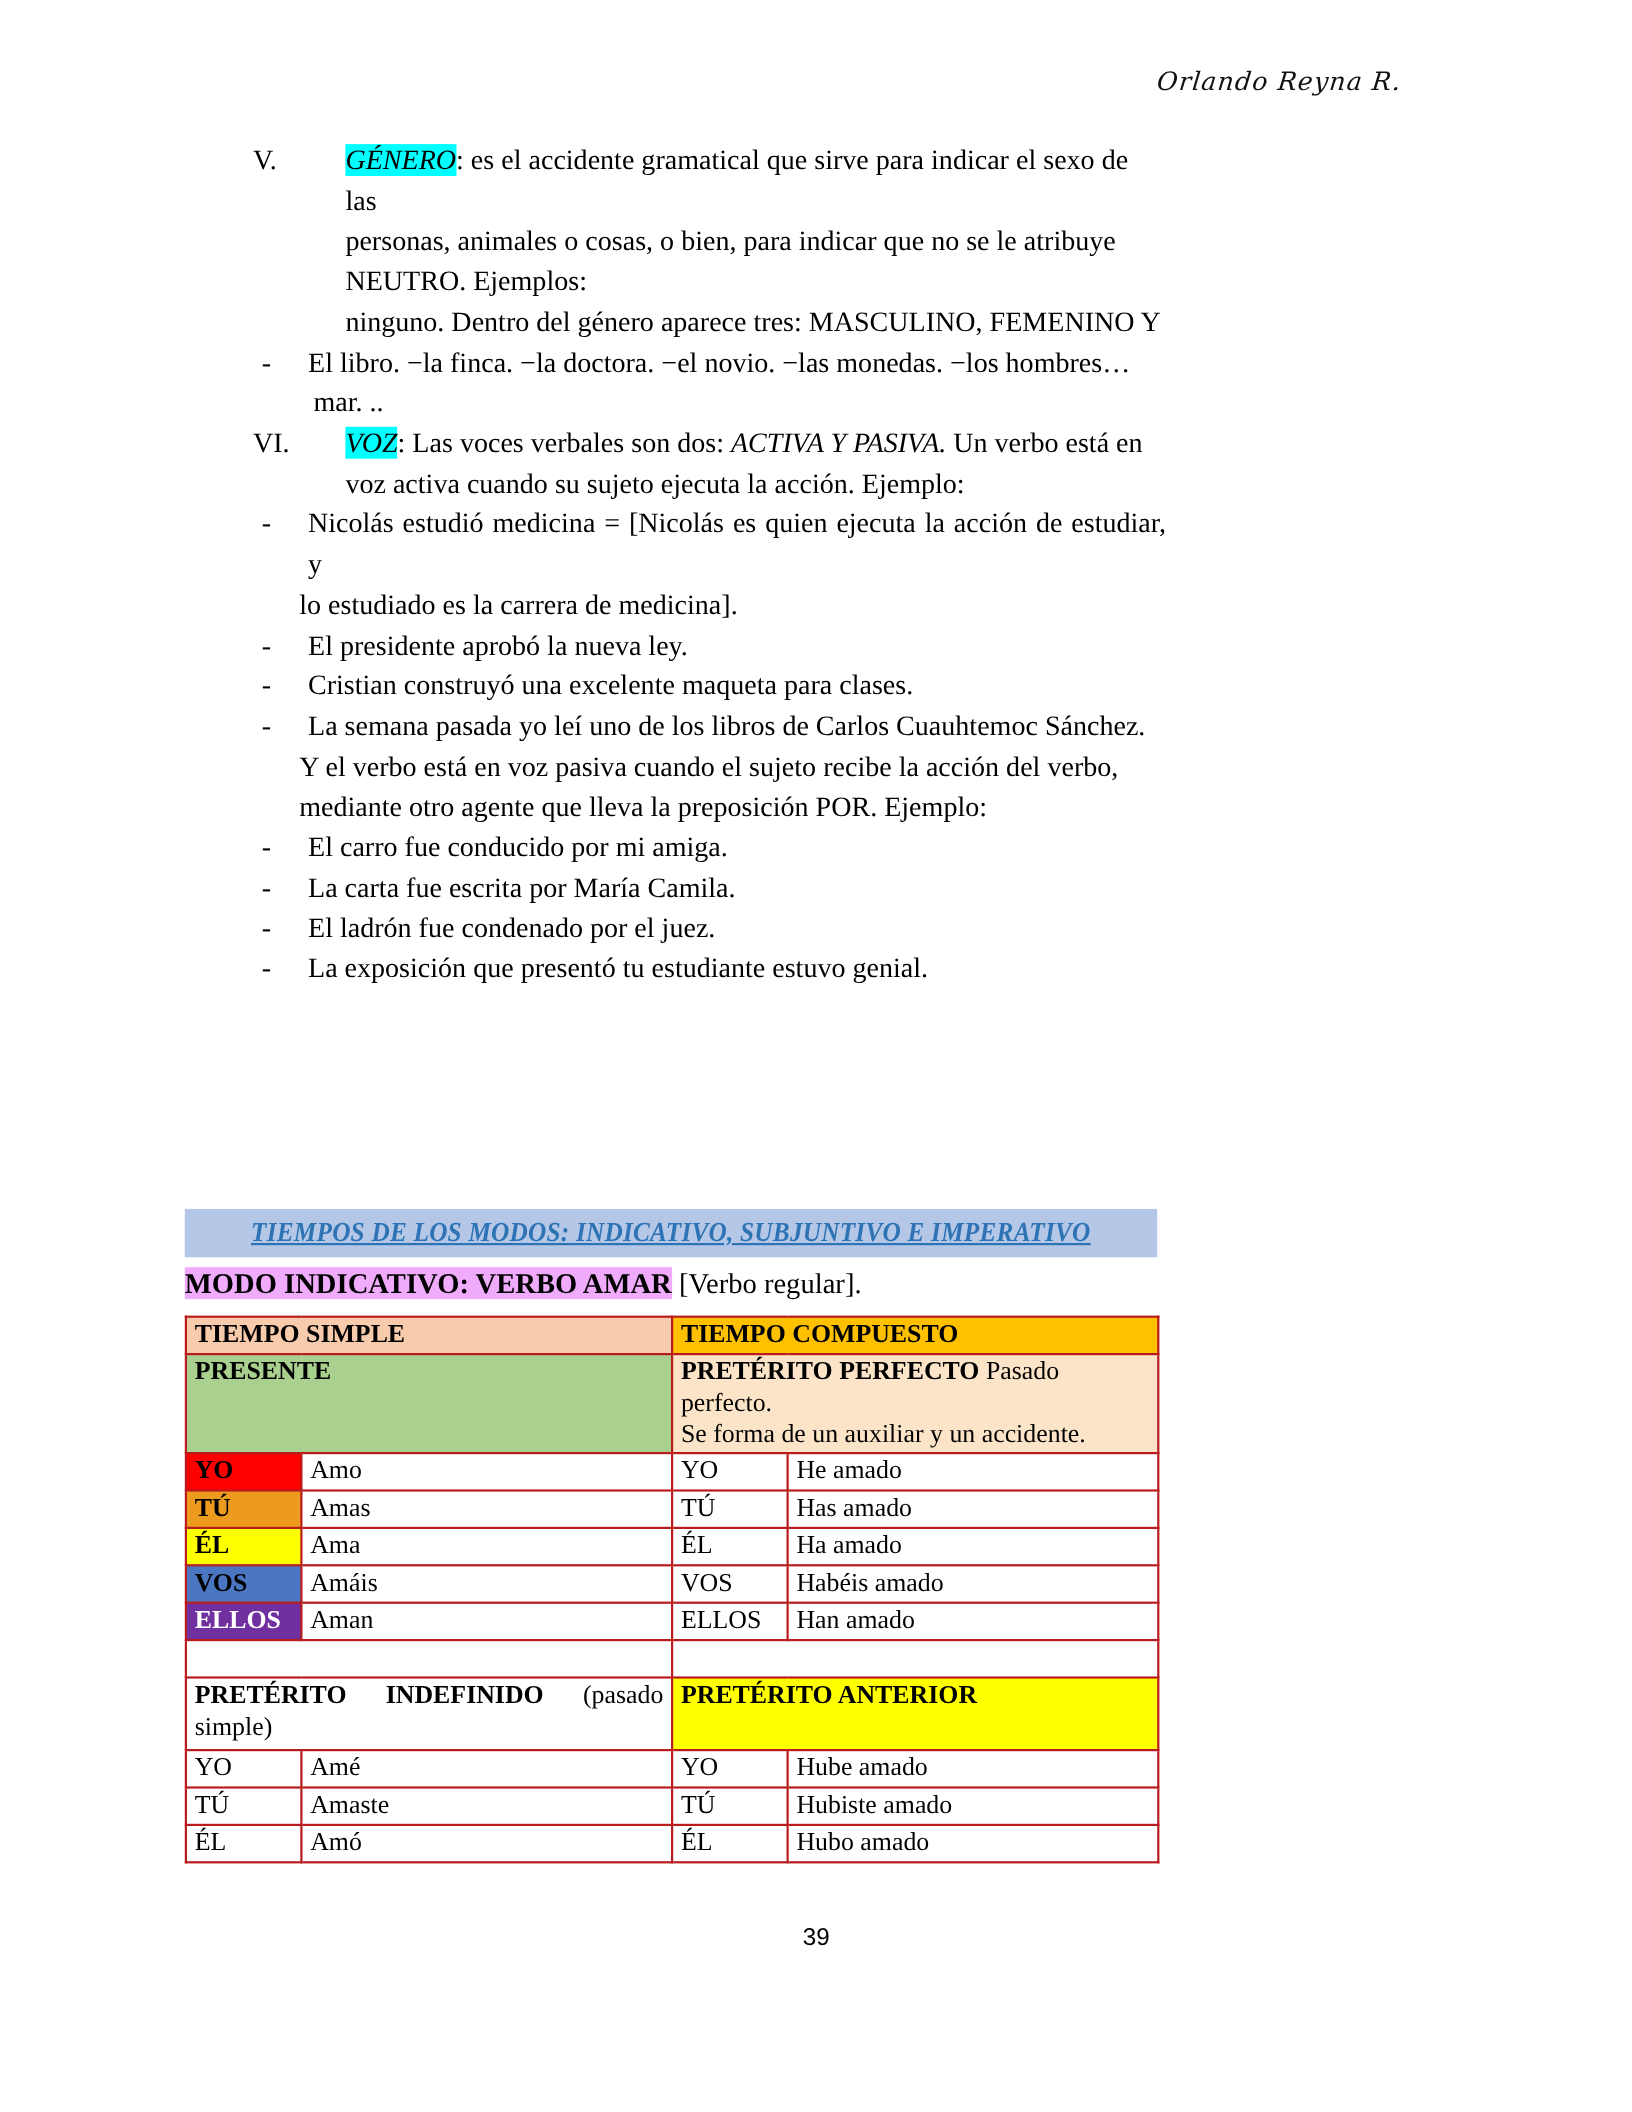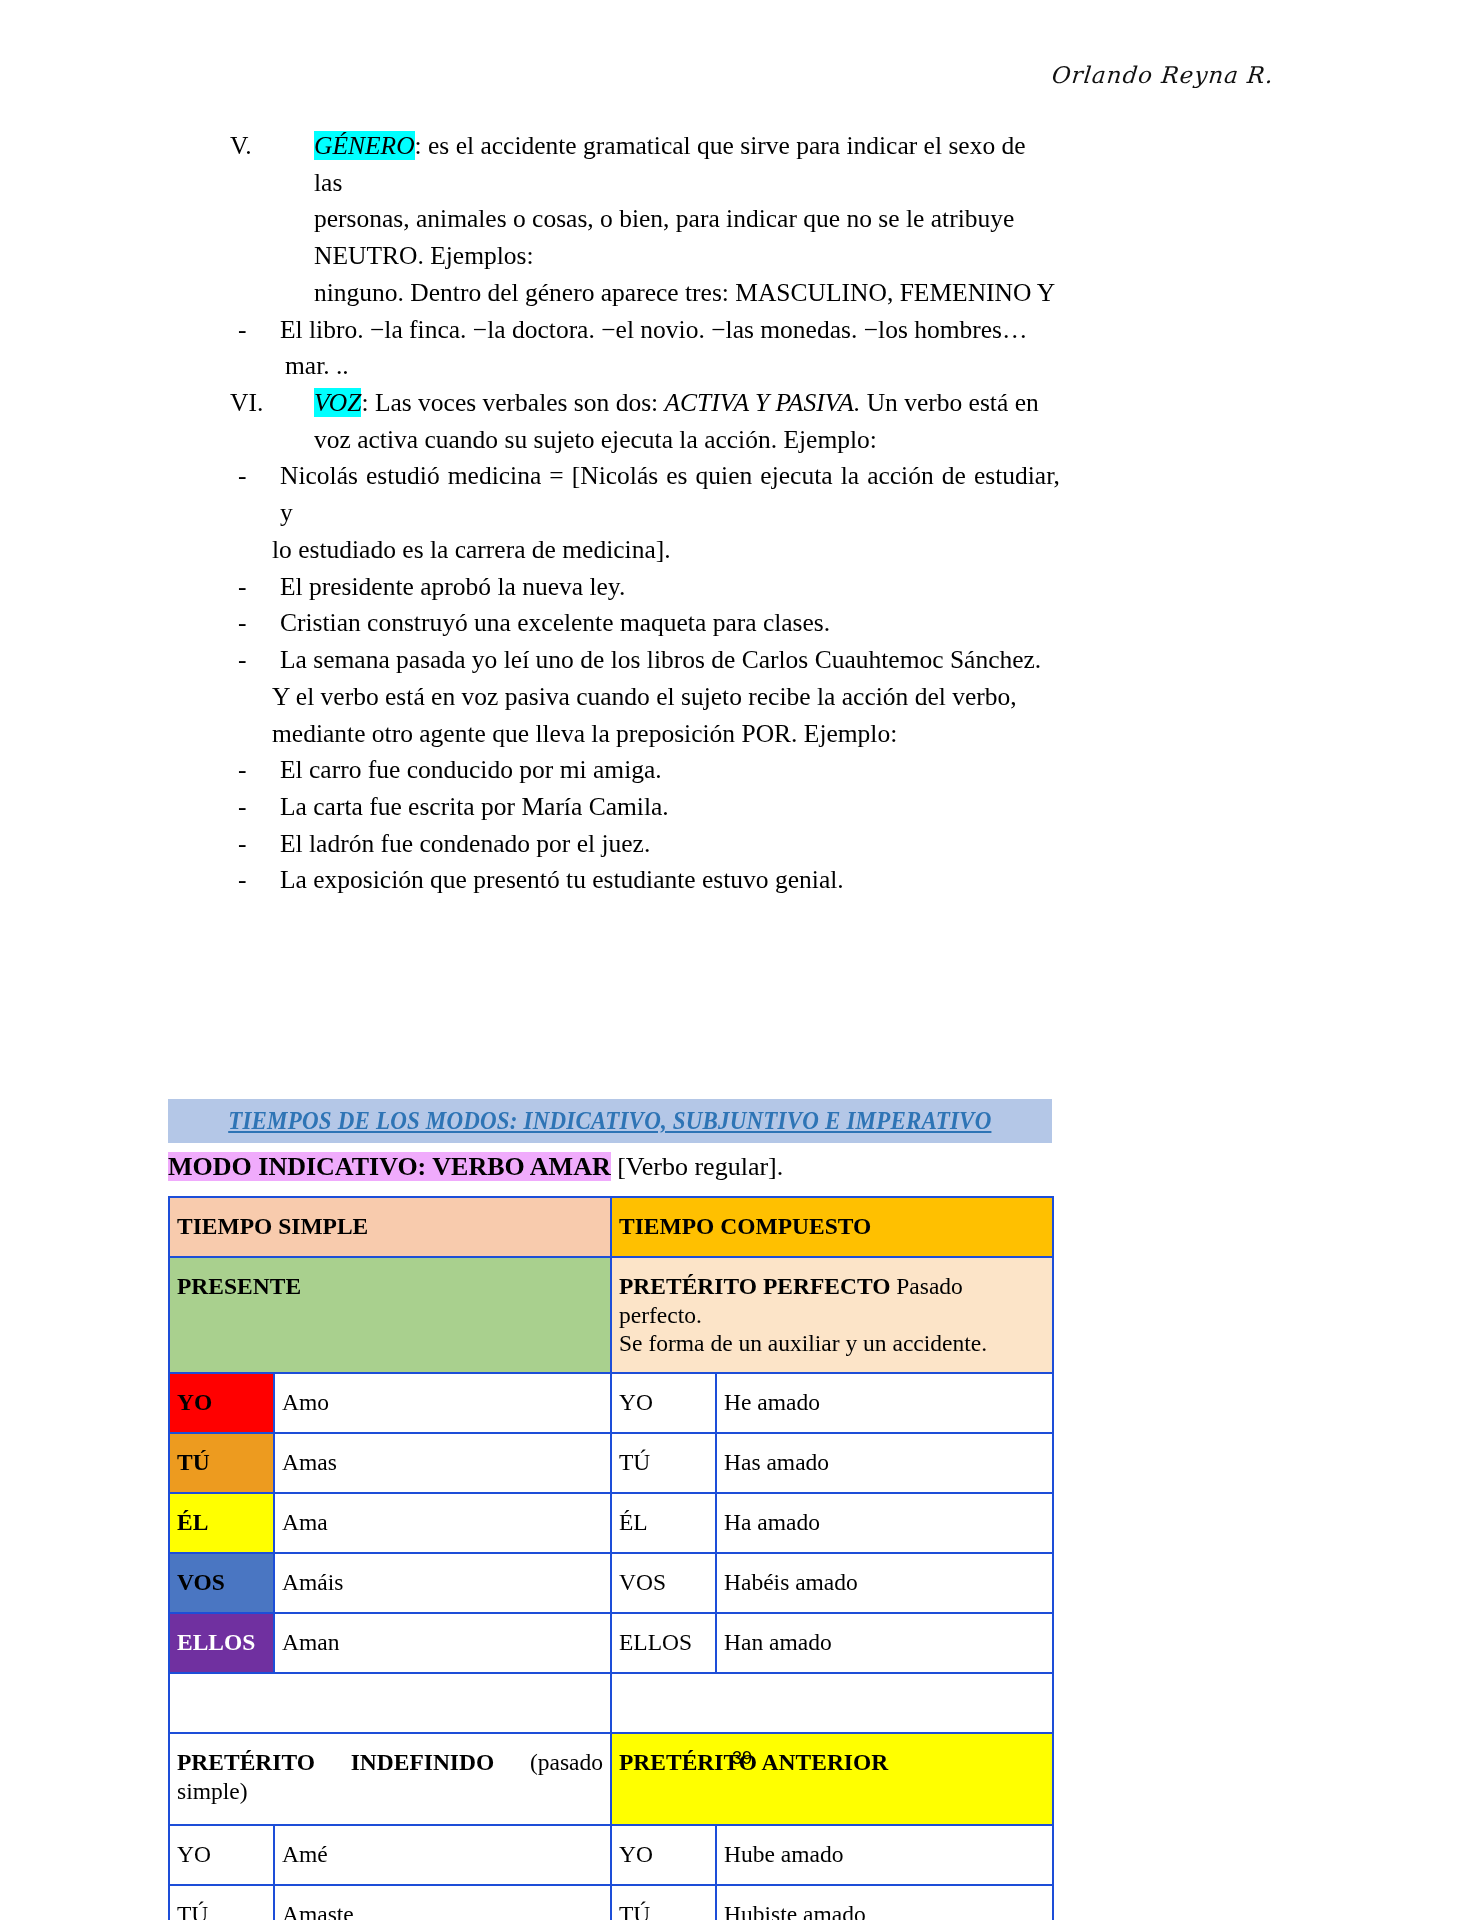--- a/index.html
+++ b/index.html
@@ -80,22 +80,22 @@
   
   table.conj {
     position:absolute;
     left:168px; top:1196px;
     width:884px;
     border-collapse:collapse;
     table-layout:fixed;
     font-size:23.5px;
   }
   table.conj td {
-    border:2px solid #1d4ed8;
-    padding:14px 7px;
+    border:2px solid #b91c1c;
+    padding:1px 7px;
     vertical-align:top;
     line-height:1.22;
     height:30px;
   }
   .c-peach   { background:#f8cbad; font-weight:bold; }
   .c-orange  { background:#ffc000; font-weight:bold; }
   .c-green   { background:#a9d08e; font-weight:bold; }
   .c-lpeach  { background:#fce4c8; }
   .c-lpeach b{ font-weight:bold; }
   .c-yellow  { background:#ffff00; font-weight:bold; }
@@ -115,21 +115,21 @@
   }
   .indef .paren { font-weight:normal; }
   .indef-inner { display:flex; justify-content:space-between; }
 
   
   .folio {
     position:absolute;
     left:0; right:0; top:1748px;
     text-align:center;
     font-family:"Liberation Sans", sans-serif;
-    font-size:18px;
+    font-size:22px;
     color:#000;
   }
 </style>
 </head>
 <body>
 
 <div class="page">
 
   <div class="running-head">Orlando Reyna R.</div>
 

